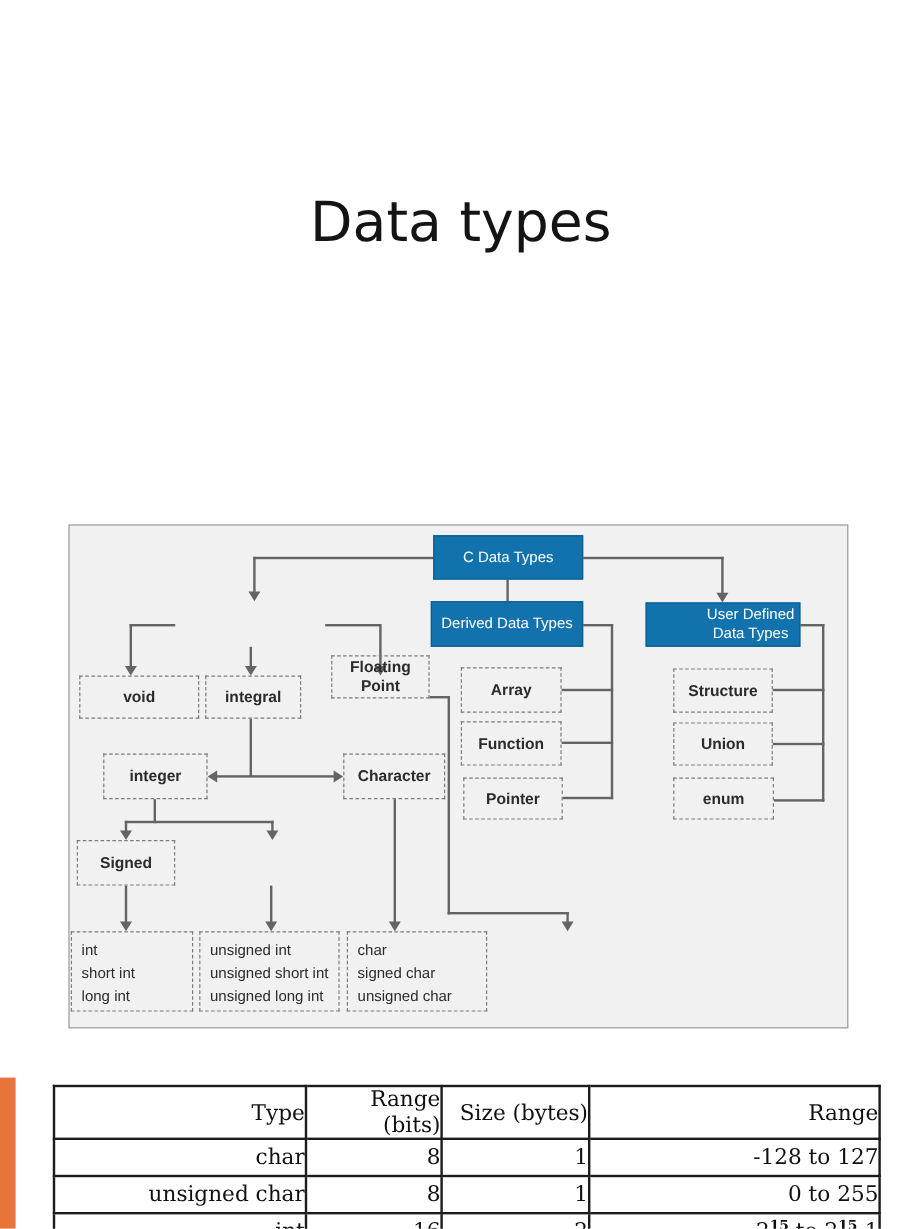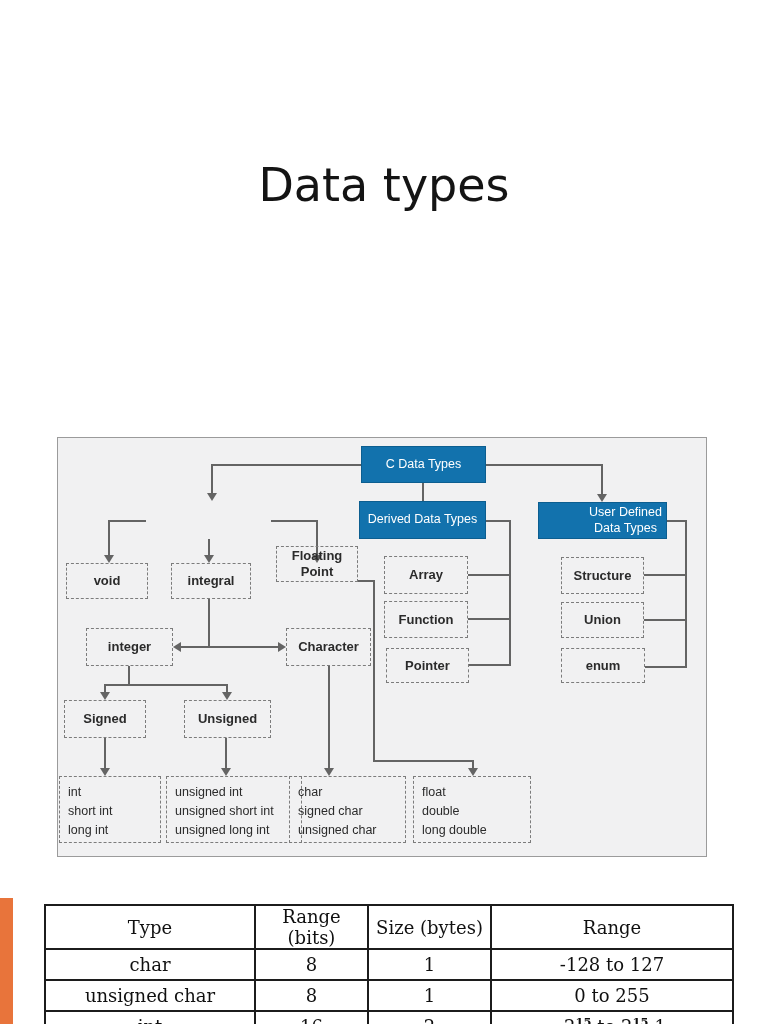--- a/index.html
+++ b/index.html
@@ -39,21 +39,21 @@
   
   #accent-bar{position:absolute;left:0;top:898px;width:13px;height:126px;}
 
   
   #spec-table{
     position:absolute;left:44px;top:904px;width:688px;
     border-collapse:collapse;font-family:"DejaVu Serif",serif;
     color:#101010;table-layout:fixed;
   }
   #spec-table th,#spec-table td{
-    border:2px solid #1c1c1c;text-align:center;vertical-align:middle;
+    border:2px solid #1c1c1c;text-align:right;vertical-align:middle;
     height:31px;padding:0;font-size:18px;font-weight:400;box-sizing:border-box;
     overflow:hidden;
   }
   #spec-table sup{font-size:11.5px;font-weight:700;vertical-align:super;line-height:0;}
 </style>
 </head>
 <body>
 
 <div id="page">
   <div class="slide-title">Data types</div>
@@ -101,53 +101,47 @@
       <div class="arr arr-down" style="left: 42px; top: 254px;"></div>
       <div class="arr arr-down" style="left: 164px; top: 254px;"></div>
       <div class="arr arr-down" style="left: 42px; top: 330px;"></div>
       <div class="arr arr-down" style="left: 163px; top: 330px;"></div>
       <div class="arr arr-down" style="left: 266px; top: 330px;"></div>
       <div class="arr arr-down" style="left: 410px; top: 330px;"></div>
       <div class="node node-solid" style="left: 303px; top: 8px; width: 125px; height: 37px;">C Data Types</div>
       <div class="node node-solid" style="left: 301px; top: 63px; width: 127px; height: 38px;">Derived Data Types</div>
       <div class="node node-solid" style="left: 480px; top: 64px; width: 129px; height: 37px; padding-left: 46px;">User Defined
 Data Types</div>
-      <div class="node node-dashed" style="left: 8px; top: 125px; width: 82px; height: 36px;">void</div>
+      <div class="node node-dashed" style="left: 8px; top: 125px; width: 100px; height: 36px;">void</div>
       <div class="node node-dashed" style="left: 113px; top: 125px; width: 80px; height: 36px;">integral</div>
       <div class="node node-dashed" style="left: 218px; top: 108px; width: 82px; height: 36px;">Floating
 Point</div>
       <div class="node node-dashed" style="left: 326px; top: 118px; width: 84px; height: 38px;">Array</div>
       <div class="node node-dashed" style="left: 326px; top: 163px; width: 84px; height: 37px;">Function</div>
       <div class="node node-dashed" style="left: 328px; top: 210px; width: 83px; height: 35px;">Pointer</div>
       <div class="node node-dashed" style="left: 503px; top: 119px; width: 83px; height: 37px;">Structure</div>
       <div class="node node-dashed" style="left: 503px; top: 164px; width: 83px; height: 36px;">Union</div>
       <div class="node node-dashed" style="left: 503px; top: 210px; width: 84px; height: 35px;">enum</div>
       <div class="node node-dashed" style="left: 228px; top: 190px; width: 85px; height: 38px;">Character</div>
       <div class="node node-dashed" style="left: 28px; top: 190px; width: 87px; height: 38px;">integer</div>
       <div class="node node-dashed" style="left: 6px; top: 262px; width: 82px; height: 38px;">Signed</div>
-      <div class="node node-dashed" style="left: 126px; top: 262px; width: 87px; height: 38px;">Unsigned</div>
       <div class="node node-leaf" style="left: 1px; top: 338px; width: 102px; height: 67px;">
         <div>int</div>
         <div>short int</div>
         <div>long int</div>
       </div>
-      <div class="node node-leaf" style="left: 108px; top: 338px; width: 136px; height: 67px;">
+      <div class="node node-leaf" style="left: 108px; top: 338px; width: 117px; height: 67px;">
         <div>unsigned int</div>
         <div>unsigned short int</div>
         <div>unsigned long int</div>
       </div>
       <div class="node node-leaf" style="left: 231px; top: 338px; width: 117px; height: 67px;">
         <div>char</div>
         <div>signed char</div>
         <div>unsigned char</div>
-      </div>
-      <div class="node node-leaf" style="left: 355px; top: 338px; width: 118px; height: 67px;">
-        <div>float</div>
-        <div>double</div>
-        <div>long double</div>
       </div>
     </div>
   <div id="accent-bar" style="background: rgb(232, 116, 59);"></div>
   <table id="spec-table">
     <colgroup>
         <col style="width: 210px;">
         <col style="width: 113px;">
         <col style="width: 123px;">
         <col style="width: 242px;">
       </colgroup>

